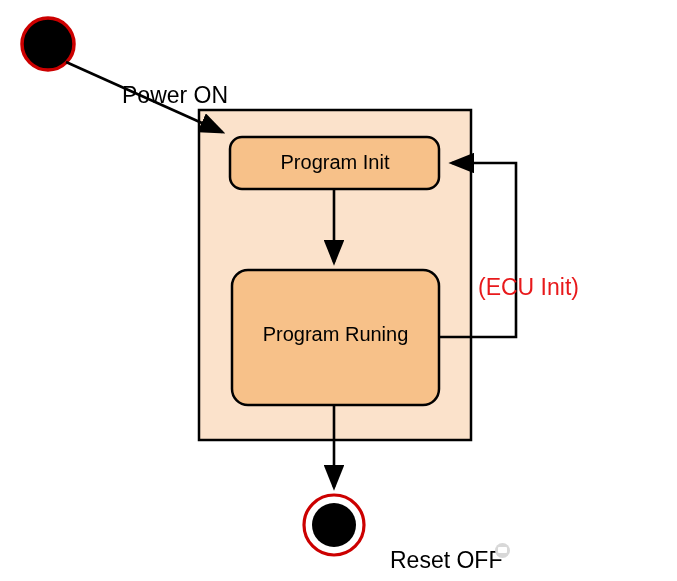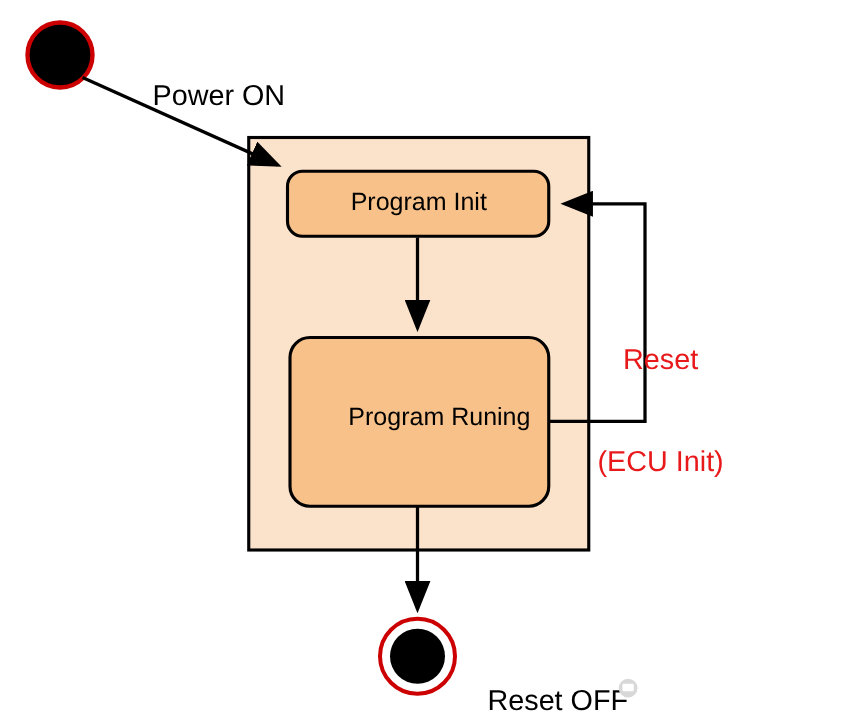--- a/index.html
+++ b/index.html
@@ -25,21 +25,21 @@
     width: 677px;
     height: 581px;
   }
   .lbl {
     position: absolute;
     white-space: pre;
     line-height: 1.18;
   }
   .lbl-power-on {
     left: 122px;
-    top: 9px;
+    top: 28px;
     font-size: 23px;
     color: #000000;
     text-align: center;
   }
   .lbl-power-off {
     left: 390px;
     top: 493px;
     font-size: 23px;
     color: #000000;
     text-align: left;
@@ -61,21 +61,20 @@
     left: 235px;
     top: 151px;
     width: 200px;
     text-align: center;
   }
   .state-running {
     left: 232px;
     top: 323px;
     width: 207px;
     text-align: center;
-    margin-left: 16px;
   }
   .watermark {
     position: absolute;
     left: 512px;
     top: 544px;
     font-size: 13px;
     color: #b9b9b9;
     white-space: pre;
     letter-spacing: 0.2px;
   }
@@ -133,21 +132,20 @@
       <circle cx="334" cy="525" r="30" fill="#ffffff" stroke="#cc0000" stroke-width="3.2"></circle>
       <circle cx="334" cy="525" r="22" fill="#000000"></circle>
     </g>
   </svg>
 
   <div class="lbl lbl-power-on">
     <div>Power ON</div>
   </div>
 
   <div class="lbl lbl-reset">
-    <div>Reset</div>
     <div>(ECU Init)</div>
   </div>
 
   <div class="lbl lbl-power-off">
     <div>Reset OFF</div>
     
   </div>
 
   <div class="state-text state-init">Program Init</div>
   <div class="state-text state-running">Program Runing</div>

